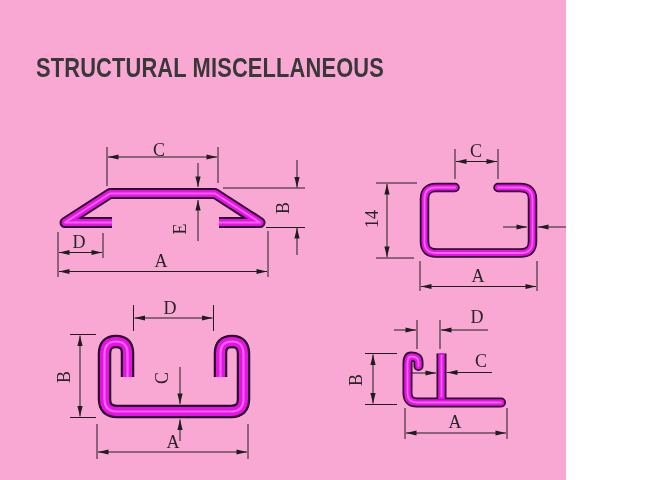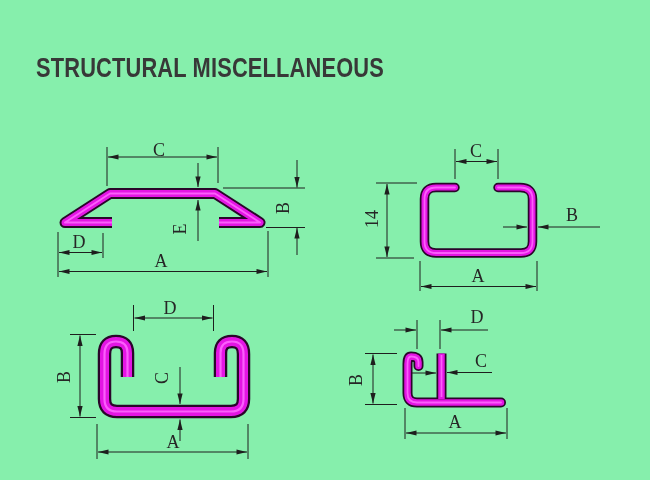--- a/index.html
+++ b/index.html
@@ -1,16 +1,16 @@
 <!DOCTYPE html>
 <html><head>
 <meta charset="utf-8">
 <style>
   html,body{margin:0;padding:0;background:#ffffff;}
-  .canvas{position:relative;width:650px;height:480px;background:#86efac;overflow:hidden;
+  .canvas{position:relative;width:566px;height:480px;background:#f9a8d4;overflow:hidden;
           font-family:"Liberation Sans",sans-serif;}
   .page-title{position:absolute;left:36px;top:54px;margin:0;font-size:28px;font-weight:700;
           color:#383838;line-height:1;white-space:nowrap;transform:scaleX(0.78);
           transform-origin:left center;letter-spacing:0.2px;}
   svg.sheet{position:absolute;left:0;top:0;}
   .ext,.dim{stroke:#1e1e1e;stroke-width:1;fill:none;}
   .out{stroke:#2a062a;fill:none;stroke-linejoin:round;}
   .mag{stroke:#e415e4;fill:none;stroke-linejoin:round;}
   .hl{stroke:#ff6bff;fill:none;stroke-linejoin:round;opacity:0.85;}
   .lbl{font-family:"Liberation Serif","DejaVu Serif",serif;font-size:18px;fill:#262626;}

